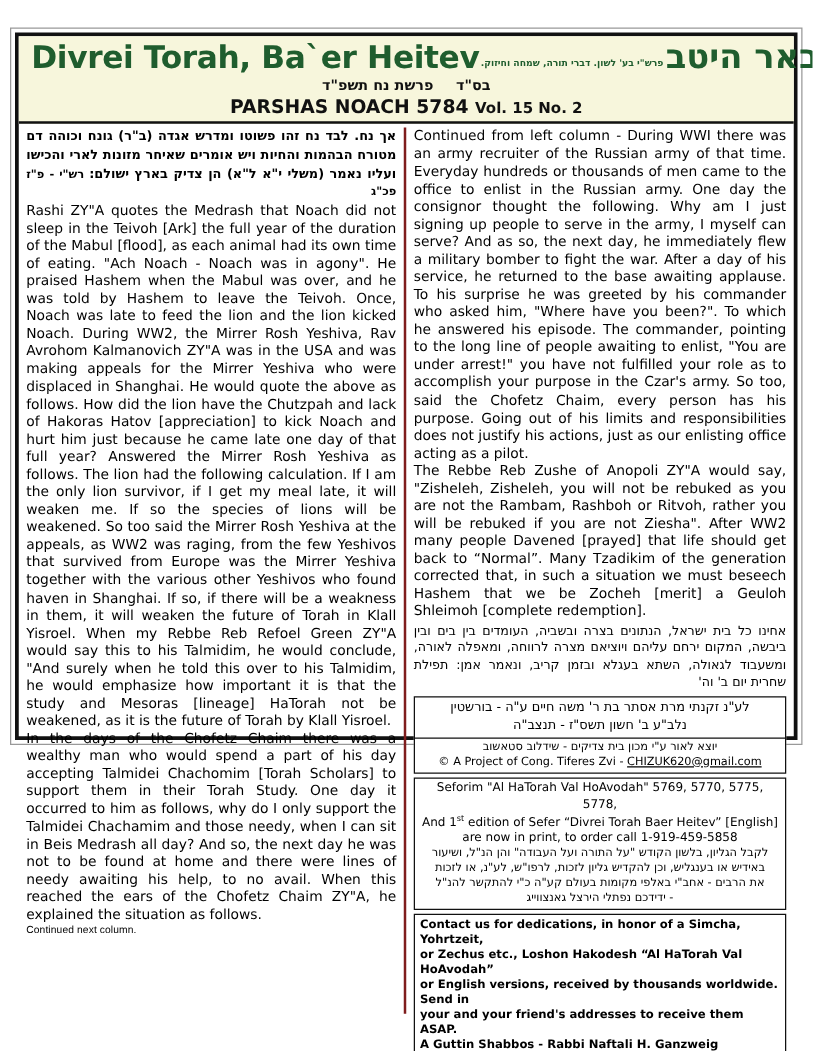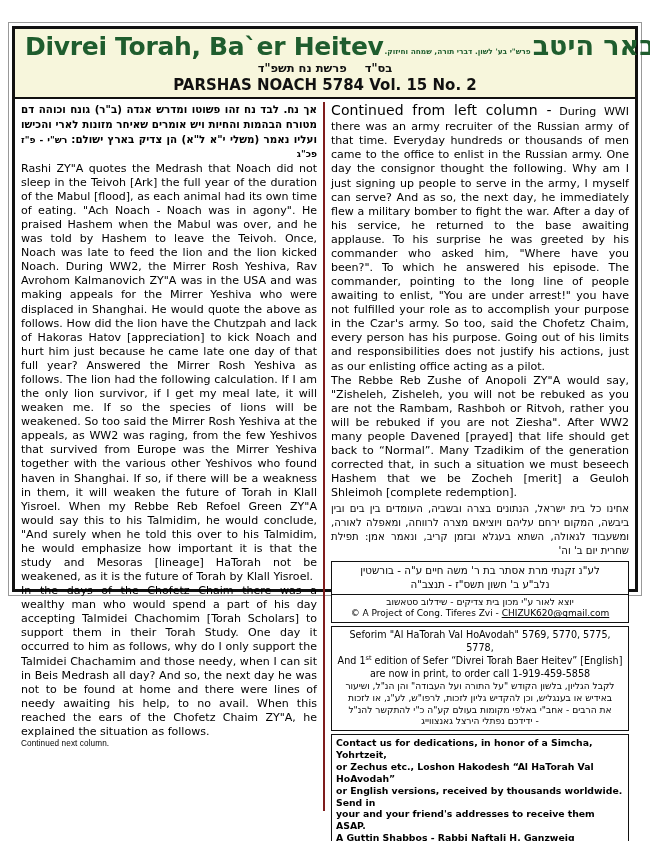--- a/index.html
+++ b/index.html
@@ -98,21 +98,21 @@
   .mast-row3 {
     text-align: center;
     font-family: "DejaVu Sans", sans-serif;
     font-weight: bold;
     font-size: 15px;
     color: #111;
     margin-top: 1px;
     padding-bottom: 1px;
   }
   .mast-row3 .vol {
-    font-size: 15px;
+    font-size: 12px;
     font-weight: bold;
   }
 
   
   .body-area {
     display: flex;
     padding: 3px 6px 0 6px;
     box-sizing: border-box;
     height: 712px;
   }
@@ -140,21 +140,21 @@
   .en-p {
     text-align: justify;
     font-family: "DejaVu Sans", sans-serif;
     font-size: 11.05px;
     line-height: 1.275;
     color: #000;
     margin: 0;
     hyphens: none;
   }
   .cont-label {
-    font-size: 14px;
+    font-size: 11px;
     letter-spacing: 0.1px;
   }
   .cont-next {
     font-size: 8.2px;
     letter-spacing: 0.1px;
     margin-top: 0px;
   }
 
   
   .heb-tefilla {

